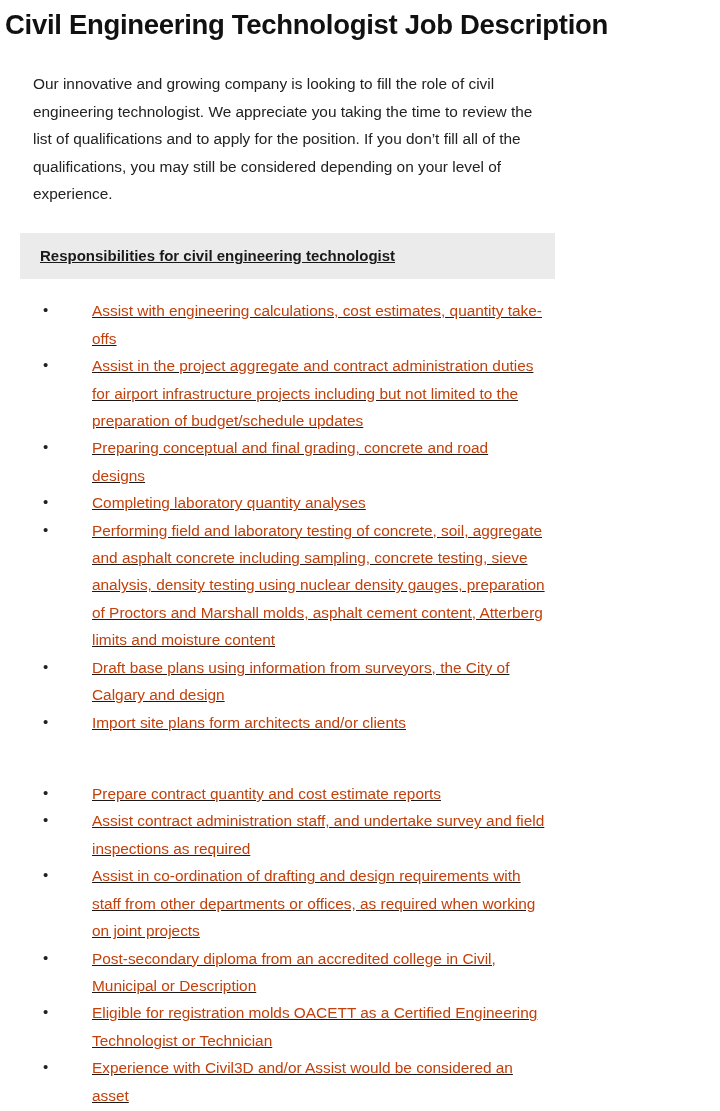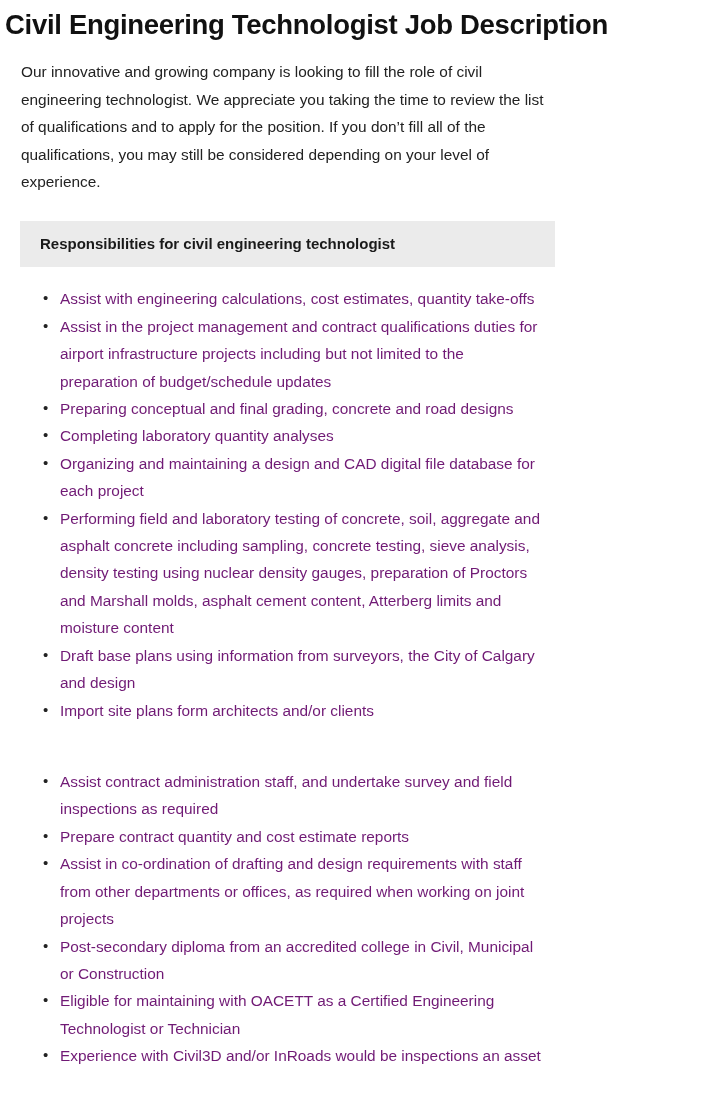--- a/index.html
+++ b/index.html
@@ -24,51 +24,52 @@
     font-size: 27.5px;
     font-weight: bold;
     letter-spacing: -0.3px;
     color: #111111;
     margin: 0;
     padding: 8px 0 0 5px;
     line-height: 1.25;
     white-space: nowrap;
   }
   .intro {
-    margin: 0;
+    margin: 12px;
     padding: 16px 30px 0 21px;
     font-size: 15.4px;
     line-height: 1.78;
     color: #222222;
   }
   .section {
     margin-top: 26px;
+    text-decoration: underline;
   }
   .section-header {
     margin: 0 25px 0 20px;
     background: #ebebeb;
     box-sizing: border-box;
     padding: 12px 0 12px 20px;
     font-size: 15px;
     font-weight: bold;
     color: #1a1a1a;
     line-height: 1.45;
   }
   .bullet-list {
     list-style: none;
     margin: 0;
     padding: 18px 25px 0 0;
   }
   .bullet-list li {
     position: relative;
-    padding-left: 60px;
+    padding-left: 92px;
     padding-right: 10px;
     font-size: 15.4px;
     line-height: 1.78;
-    color: #701a75;
+    color: #c2410c;
     margin-bottom: 0;
   }
   .bullet-list li::before {
     content: "\2022";
     position: absolute;
     left: 43px;
     top: 0;
     font-size: 15px;
     line-height: 1.78;
     color: #222222;
@@ -80,34 +81,33 @@
 <div class="page">
 
   <h1 class="doc-title">Civil Engineering Technologist Job Description</h1>
 
   <p class="intro">Our innovative and growing company is looking to fill the role of civil engineering technologist. We appreciate you taking the time to review the list of qualifications and to apply for the position. If you don’t fill all of the qualifications, you may still be considered depending on your level of experience.</p>
 
   <div class="section">
     <div class="section-header">Responsibilities for civil engineering technologist</div>
     <ul class="bullet-list">
       <li>Assist with engineering calculations, cost estimates, quantity take-offs</li>
-      <li>Assist in the project management and contract qualifications duties for airport infrastructure projects including but not limited to the preparation of budget/schedule updates</li>
+      <li>Assist in the project aggregate and contract administration duties for airport infrastructure projects including but not limited to the preparation of budget/schedule updates</li>
       <li>Preparing conceptual and final grading, concrete and road designs</li>
       <li>Completing laboratory quantity analyses</li>
-      <li>Organizing and maintaining a design and CAD digital file database for each project</li>
       <li>Performing field and laboratory testing of concrete, soil, aggregate and asphalt concrete including sampling, concrete testing, sieve analysis, density testing using nuclear density gauges, preparation of Proctors and Marshall molds, asphalt cement content, Atterberg limits and moisture content</li>
       <li>Draft base plans using information from surveyors, the City of Calgary and design</li>
       <li>Import site plans form architects and/or clients</li>
     </ul>
   </div>
 
   <div class="section">
     <ul class="bullet-list">
+      <li>Prepare contract quantity and cost estimate reports</li>
       <li>Assist contract administration staff, and undertake survey and field inspections as required</li>
-      <li>Prepare contract quantity and cost estimate reports</li>
       <li>Assist in co-ordination of drafting and design requirements with staff from other departments or offices, as required when working on joint projects</li>
-      <li>Post-secondary diploma from an accredited college in Civil, Municipal or Construction</li>
-      <li>Eligible for maintaining with OACETT as a Certified Engineering Technologist or Technician</li>
-      <li>Experience with Civil3D and/or InRoads would be inspections an asset</li>
+      <li>Post-secondary diploma from an accredited college in Civil, Municipal or Description</li>
+      <li>Eligible for registration molds OACETT as a Certified Engineering Technologist or Technician</li>
+      <li>Experience with Civil3D and/or Assist would be considered an asset</li>
     </ul>
   </div>
 
 </div>
 
 </body></html>

